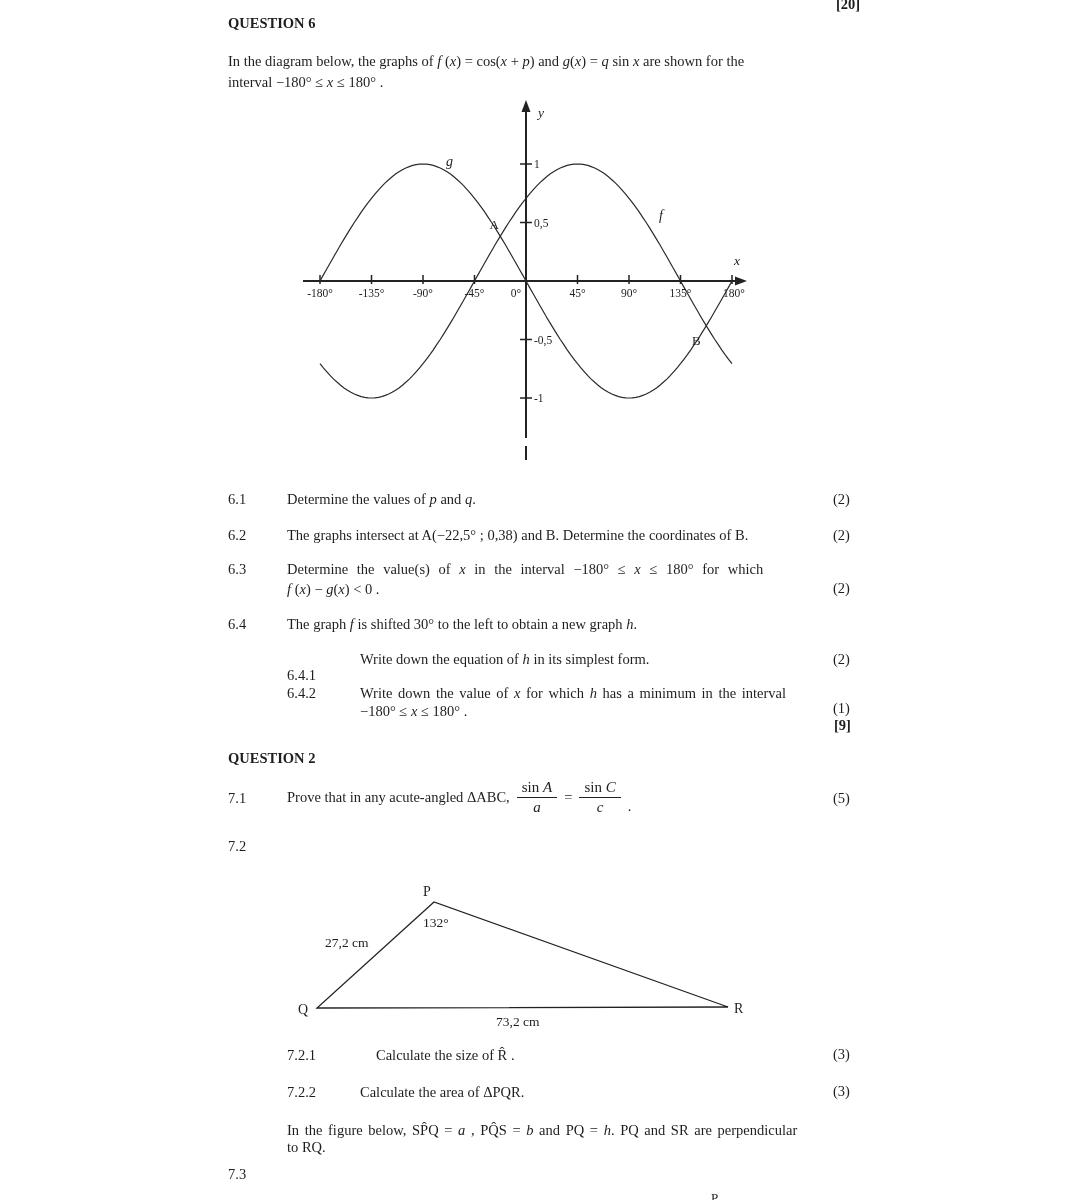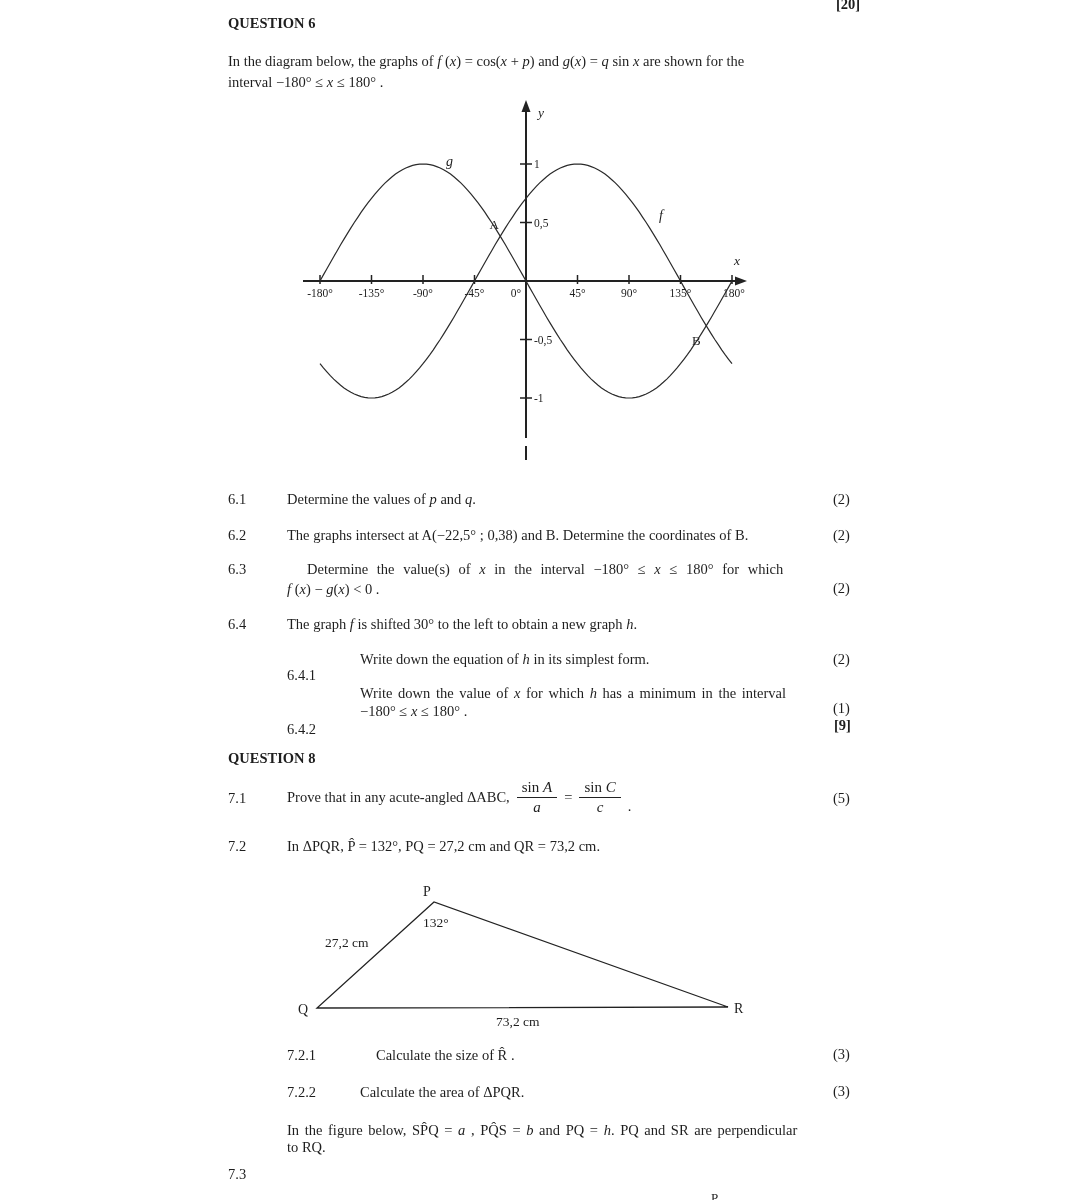--- a/index.html
+++ b/index.html
@@ -3,21 +3,21 @@
 <meta charset="utf-8">
 <style>
   html,body{margin:0;padding:0;background:#ffffff;}
   .page{
     position:relative;width:1068px;height:1200px;background:#fff;
     font-family:"Liberation Serif","DejaVu Serif",serif;color:#1e1e1e;overflow:hidden;
   }
   .t{position:absolute;font-size:14.5px;line-height:17px;white-space:nowrap;}
   .bold{font-weight:bold;}
   .seg-i{font-style:italic;}
-  .just1{word-spacing:5px;margin-left:20px;}
+  .just1{word-spacing:5px;}
   .just2{word-spacing:2px;}
   .fracrow{position:absolute;display:flex;align-items:center;gap:7px;font-size:14.5px;}
   .frac{display:inline-block;text-align:center;font-size:15px;line-height:15px;}
   .fnum{display:block;border-bottom:1.2px solid #222;padding:0 5px 2px;}
   .fden{display:block;padding-top:2px;}
   .enddot{align-self:flex-end;margin-bottom:3px;}
   svg text{font-family:"Liberation Serif","DejaVu Serif",serif;fill:#1e1e1e;}
 </style>
 </head>
 <body>
@@ -84,46 +84,45 @@
   <div class="t" style="left:287px;top:581px;"><span class="seg-i">f</span><span> (</span><span class="seg-i">x</span><span>) − </span><span class="seg-i">g</span><span>(</span><span class="seg-i">x</span><span>) &lt; 0 .</span></div>
   <div class="t" style="left:833px;top:580px;">(2)</div>
 
   <div class="t" style="left:228px;top:616px;">6.4</div>
   <div class="t" style="left:287px;top:616px;"><span>The graph </span><span class="seg-i">f</span><span> is shifted 30° to the left to obtain a new graph </span><span class="seg-i">h</span><span>.</span></div>
 
   <div class="t" style="left:287px;top:651px;margin-top:16px;">6.4.1</div>
   <div class="t" style="left:360px;top:651px;"><span>Write down the equation of </span><span class="seg-i">h</span><span> in its simplest form.</span></div>
   <div class="t" style="left:833px;top:651px;">(2)</div>
 
-  <div class="t" style="left:287px;top:685px;margin-top:36px;">6.4.2</div>
+  <div class="t" style="left:287px;top:685px;">6.4.2</div>
   <div class="t just2" style="left:360px;top:685px;"><span>Write down the value of </span><span class="seg-i">x</span><span> for which </span><span class="seg-i">h</span><span> has a minimum in the interval</span></div>
   <div class="t" style="left:360px;top:703px;"><span>−180° ≤ </span><span class="seg-i">x</span><span> ≤ 180° .</span></div>
   <div class="t" style="left:833px;top:700px;">(1)</div>
   <div class="t bold" style="left:834px;top:717px;">[9]</div>
 
-  <div class="t bold" style="left:228px;top:750px;">QUESTION 8</div>
+  <div class="t bold" style="left:228px;top:750px;">QUESTION 2</div>
 
   <div class="t" style="left:228px;top:790px;">7.1</div>
   <div class="fracrow" style="left:287px;top:776px;height:42px;">
     <span><span>Prove that in any acute-angled  ΔABC,</span></span>
     <span class="frac">
       <span class="fnum"><span>sin </span><span class="seg-i">A</span></span>
       <span class="fden"><span class="seg-i">a</span></span>
     </span>
     <span>=</span>
     <span class="frac">
       <span class="fnum"><span>sin </span><span class="seg-i">C</span></span>
       <span class="fden"><span class="seg-i">c</span></span>
     </span>
     <span class="enddot">.</span>
   </div>
   <div class="t" style="left:833px;top:790px;">(5)</div>
 
   <div class="t" style="left:228px;top:838px;">7.2</div>
-  <div class="t" style="left:287px;top:838px;"><span>In ΔPQR,  P̂ = 132°,  PQ = 27,2 cm and  QR = 73,2 cm.</span></div>
 
   <svg style="position:absolute;left:297px;top:880px;" width="460" height="152" viewBox="0 0 460 152">
     <polygon points="137,22 20,128 431,127" fill="none" stroke="#222" stroke-width="1.3"></polygon>
     <text x="130" y="16" font-size="14" text-anchor="middle">P</text>
     <text x="1" y="134" font-size="14" text-anchor="start">Q</text>
     <text x="437" y="133" font-size="14" text-anchor="start">R</text>
     <text x="126" y="47" font-size="13.5" text-anchor="start">132°</text>
     <text x="28" y="67" font-size="13.5" text-anchor="start">27,2 cm</text>
     <text x="199" y="146" font-size="13.5" text-anchor="start">73,2 cm</text>
   </svg>

